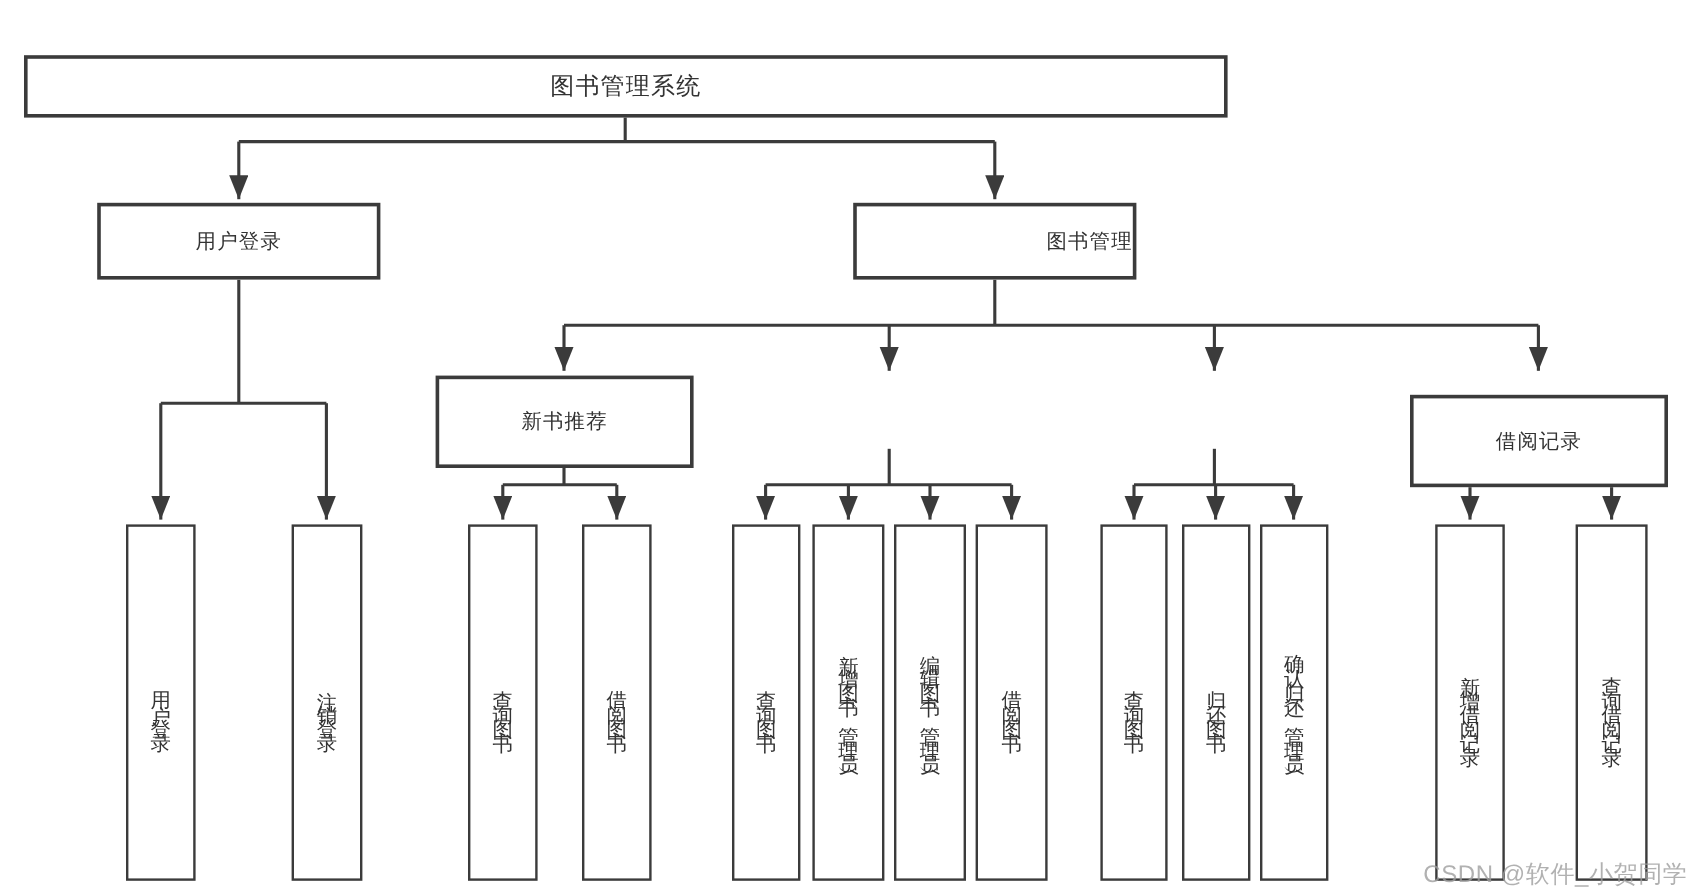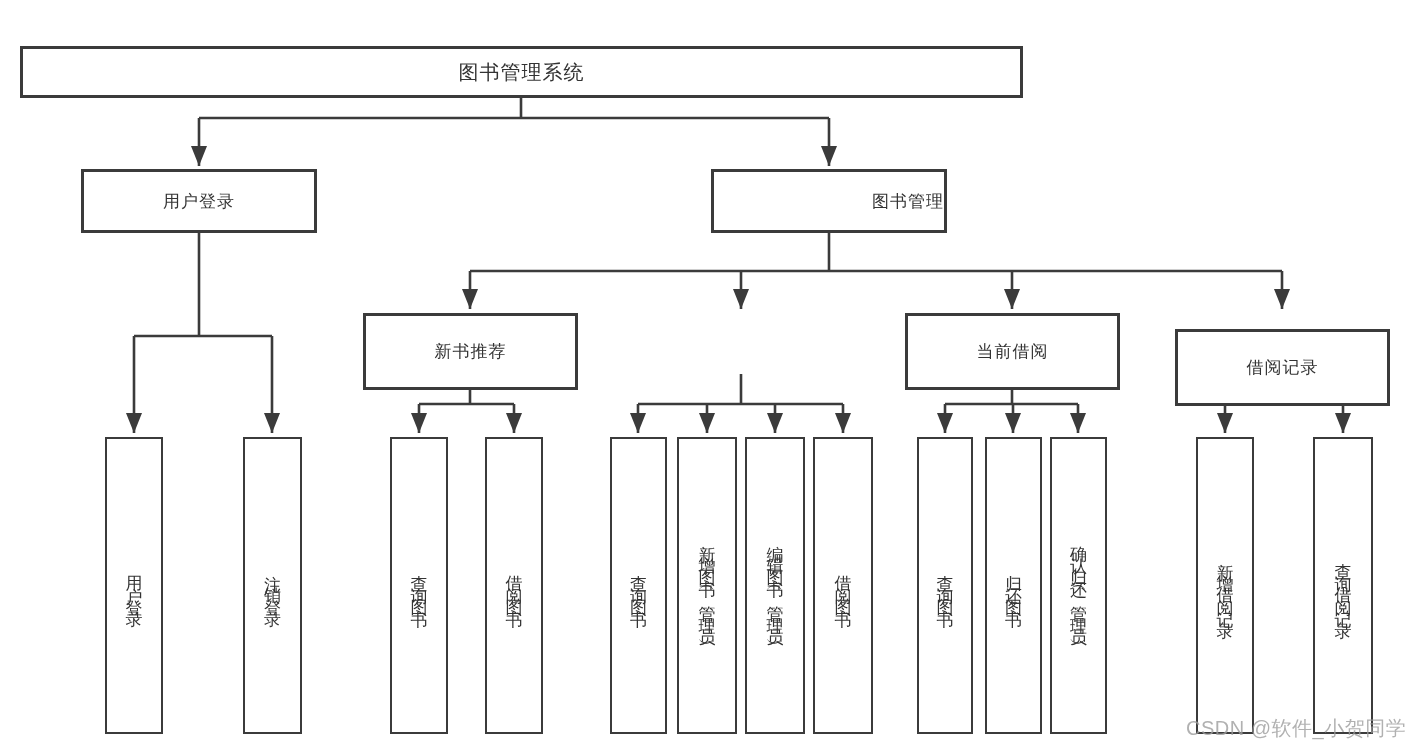--- a/index.html
+++ b/index.html
@@ -112,23 +112,20 @@
   <div class="node h lvl2" style="left:81px;">
     <span>用户登录</span>
   </div>
   <div class="node h lvl2" style="left:711px;justify-content:flex-end;">
     <span>图书管理</span>
   </div>
 
   <div class="node h lvl3" style="left:363px;">
     <span>新书推荐</span>
   </div>
-  <div class="node h lvl3" style="left:905px;">
-    <span>当前借阅</span>
-  </div>
   <div class="node h lvl3" style="left:1175px;margin-top:16px;">
     <span>借阅记录</span>
   </div>
 
   <div class="node leaf" style="left:105px;width:58px;">
     <span>用户登录</span>
   </div>
   <div class="node leaf" style="left:243px;width:59px;">
     <span>注销登录</span>
   </div>

